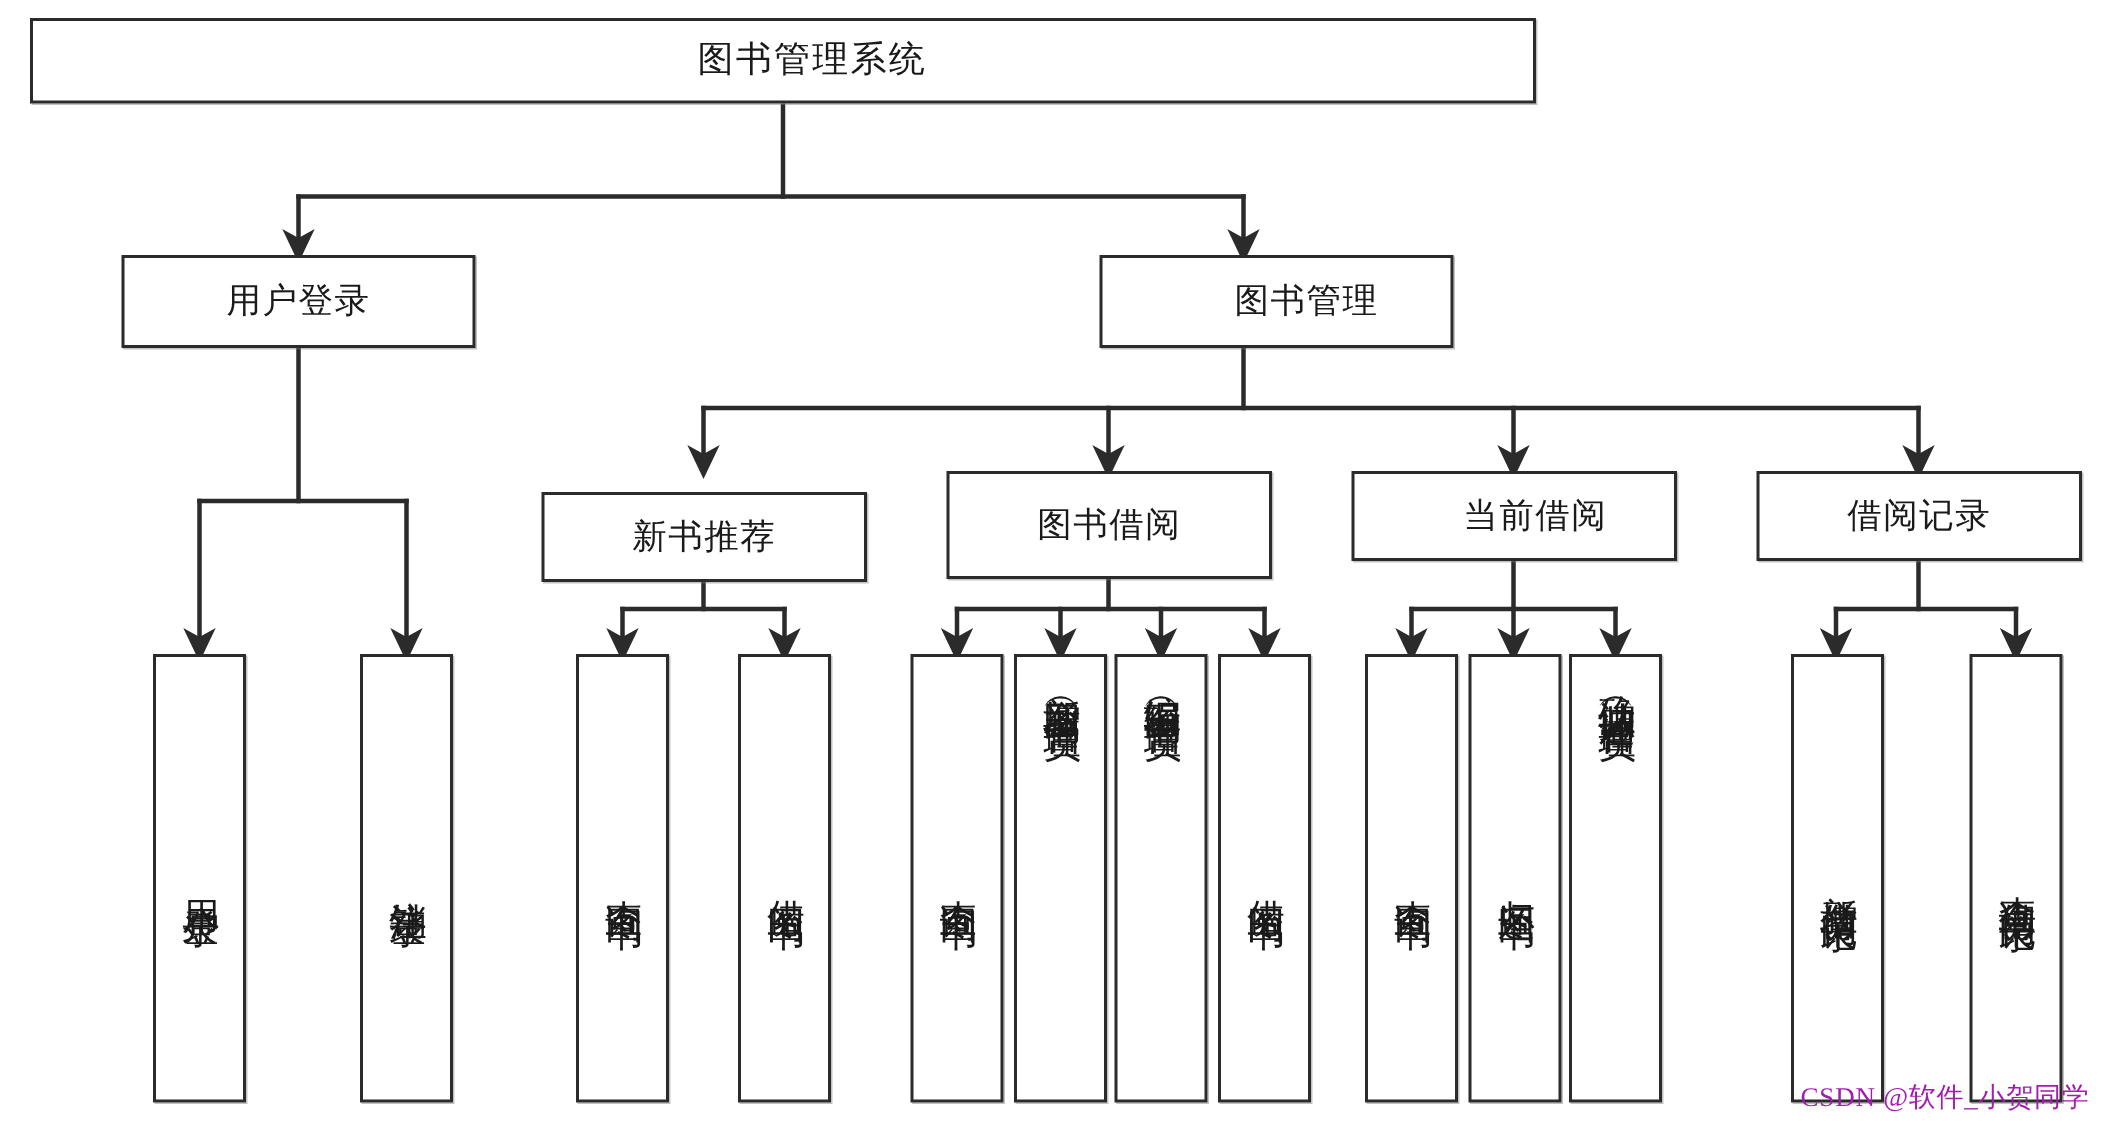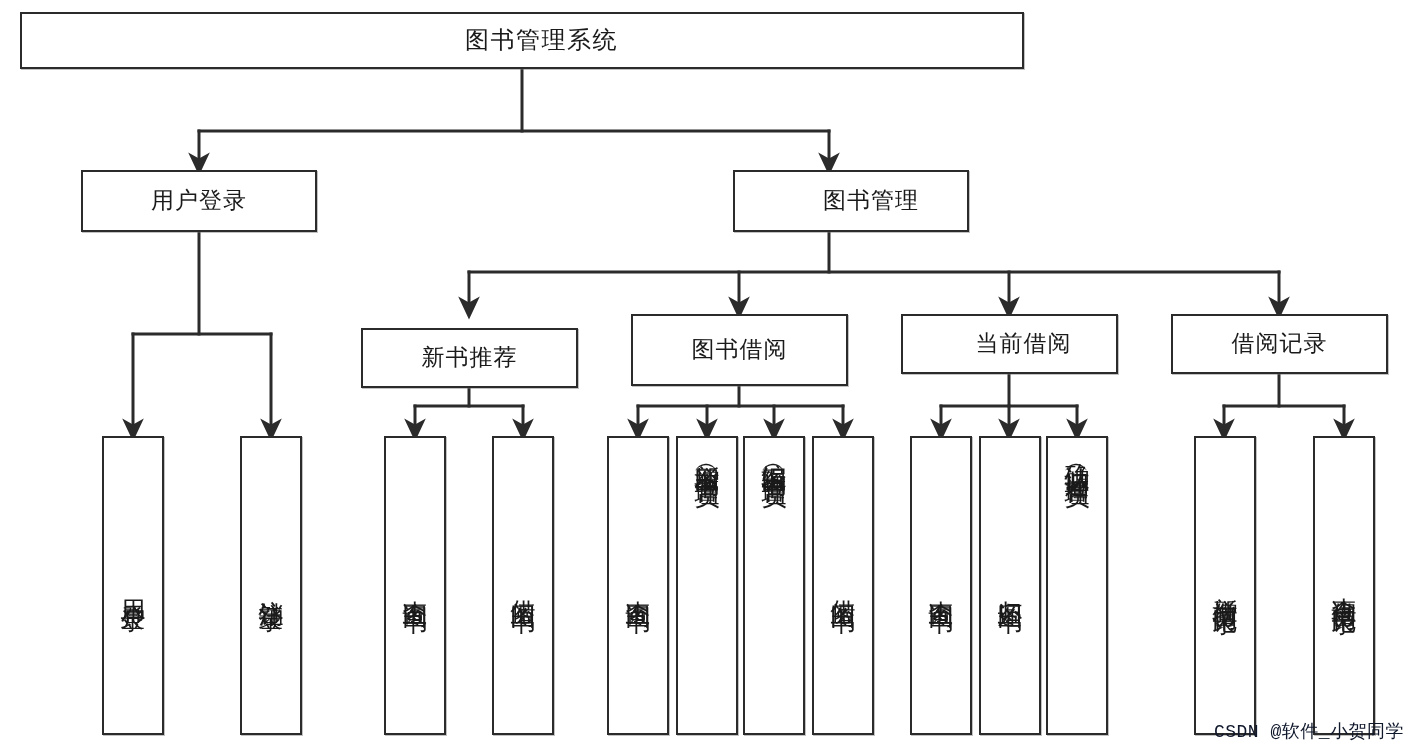--- a/index.html
+++ b/index.html
@@ -66,27 +66,27 @@
     letter-spacing: 3px;
     white-space: nowrap;
     margin: 0 auto;
   }
   .node.v.mid {
     align-items: center;
     padding-top: 0;
   }
   .watermark {
     position: absolute;
-    right: 1px;
+    right: 12px;
     bottom: 4px;
     font-size: 18px;
-    color: #0f172a;
+    color: #a21caf;
     letter-spacing: 0.5px;
     white-space: nowrap;
-    font-family: Liberation Mono, monospace;
+    font-family: Liberation Serif, serif;
   }
 </style>
 </head>
 <body>
 
 <div id="canvas">
 
   <svg id="wires" viewBox="0 0 1405 747">
     <defs>
       <marker id="arrow" markerWidth="10" markerHeight="10" refX="4.2" refY="4" orient="auto" markerUnits="strokeWidth">

